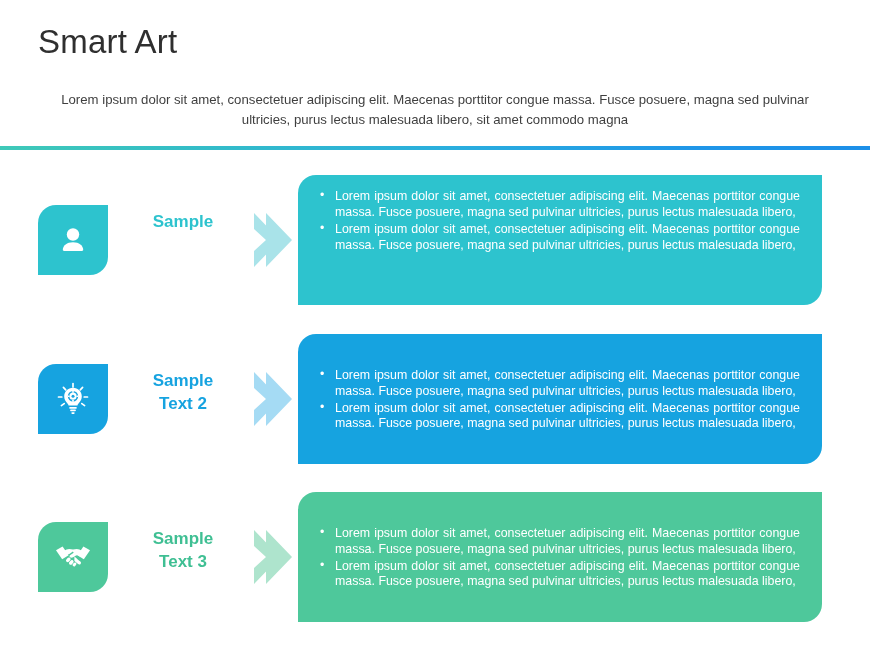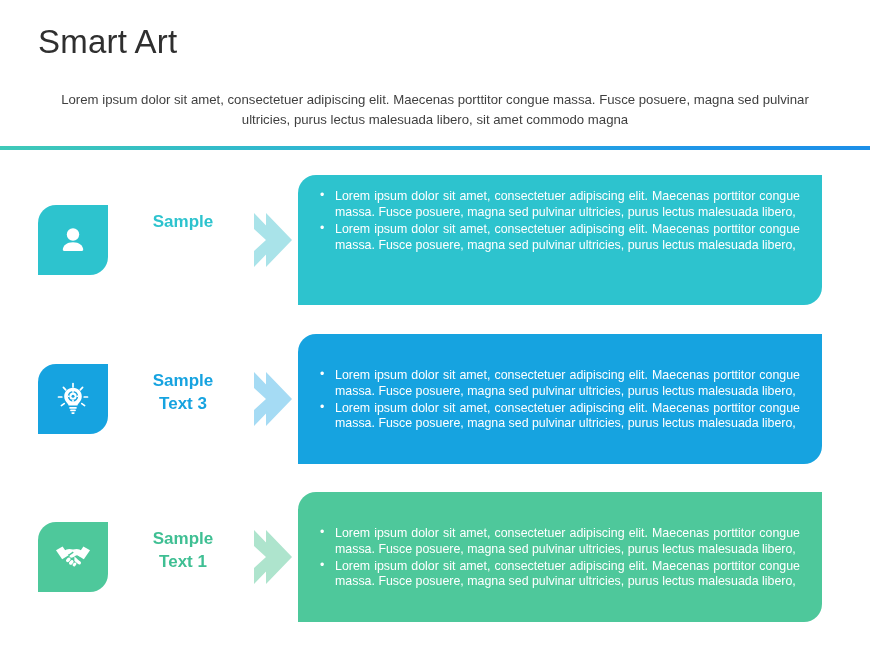--- a/index.html
+++ b/index.html
@@ -210,21 +210,21 @@
           </g>
           <rect x="14.2" y="26" width="7.6" height="1.7" rx="0.8" fill="#ffffff"></rect>
           <rect x="15.1" y="28.6" width="5.8" height="1.7" rx="0.8" fill="#ffffff"></rect>
           <rect x="16.3" y="31.2" width="3.4" height="1.7" rx="0.8" fill="#ffffff"></rect>
         </svg>
       </span>
     </div>
 
     <div class="step-label" style="color:#16A3E0;">
       <span class="ln">Sample</span>
-      <span class="ln">Text 3</span>
+      <span class="ln">Text 2</span>
     </div>
 
     <div class="chevron">
       <svg width="44" height="62" viewBox="0 0 44 62">
         <path d="M4 4 L30 31 L4 58 L4 42 L16 31 L4 20 Z" fill="#A5DBF4"></path>
         <path d="M16 4 L42 31 L16 58 L16 42 L28 31 L16 20 Z" fill="#A5DBF4"></path>
       </svg>
     </div>
 
     <div class="content-box" style="background:#16A3E0;">
@@ -246,21 +246,21 @@
           <path d="M13.6 16.1 c0.6-0.7 1.7-0.8 2.4-0.2 0.7 0.6 0.8 1.6 0.2 2.3 l-1.2 1.4 c-0.6 0.7-1.7 0.8-2.4 0.2 -0.7-0.6-0.8-1.6-0.2-2.3 z" fill="#ffffff"></path>
           <path d="M16.6 18.7 c0.6-0.7 1.7-0.8 2.4-0.2 0.7 0.6 0.8 1.6 0.2 2.3 l-1.2 1.4 c-0.6 0.7-1.7 0.8-2.4 0.2 -0.7-0.6-0.8-1.6-0.2-2.3 z" fill="#ffffff"></path>
           <path d="M19.8 21 c0.5-0.6 1.5-0.7 2.1-0.2 0.6 0.5 0.7 1.4 0.2 2 l-0.9 1.1 c-0.5 0.6-1.5 0.7-2.1 0.2 -0.6-0.5-0.7-1.4-0.2-2 z" fill="#ffffff"></path>
           <path d="M20.4 14.6 c1 0.8 2.1 1.7 3.1 2.6 0.9 0.8 1.9 1.7 2.8 2.4 0.8 0.6 0.9 1.6 0.3 2.3 -0.6 0.7-1.7 0.8-2.5 0.2 -1.2-0.9-2.5-2-3.7-3 z" fill="#ffffff"></path>
         </svg>
       </span>
     </div>
 
     <div class="step-label" style="color:#3FBF93;">
       <span class="ln">Sample</span>
-      <span class="ln">Text 1</span>
+      <span class="ln">Text 3</span>
     </div>
 
     <div class="chevron">
       <svg width="44" height="62" viewBox="0 0 44 62">
         <path d="M4 4 L30 31 L4 58 L4 42 L16 31 L4 20 Z" fill="#AEE4CD"></path>
         <path d="M16 4 L42 31 L16 58 L16 42 L28 31 L16 20 Z" fill="#AEE4CD"></path>
       </svg>
     </div>
 
     <div class="content-box" style="background:#4EC89B;">

